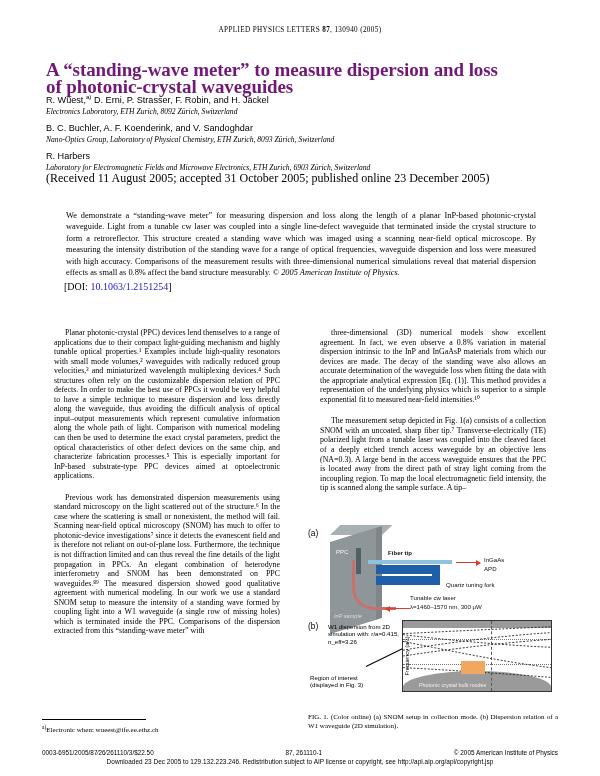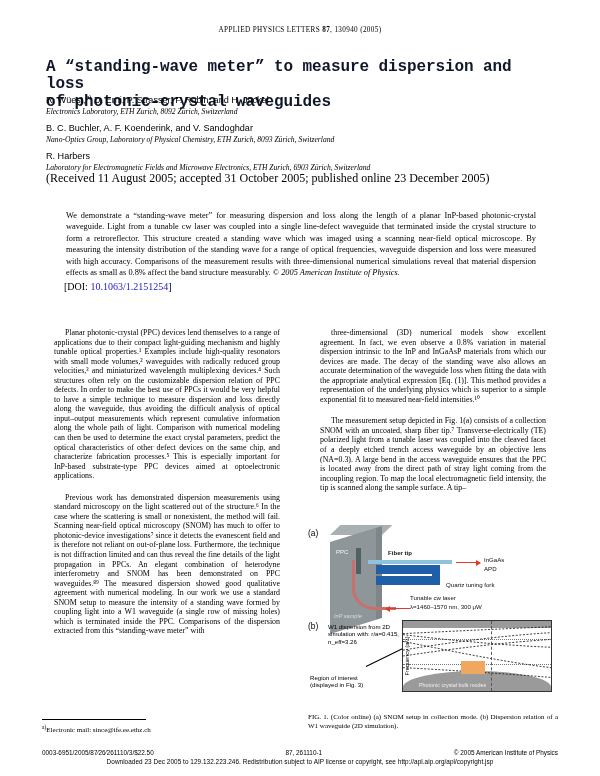--- a/index.html
+++ b/index.html
@@ -18,24 +18,24 @@
     position:absolute;left:0;top:26px;width:600px;
     text-align:center;
     font-size:7.2px;letter-spacing:.35px;
     font-variant:small-caps;
   }
   .journal-ref .vol{font-weight:bold;font-variant:normal;}
 
   
   .title{
     position:absolute;left:46px;top:48px;width:510px;
-    color:#0f172a;
-    font-family:Liberation Mono, monospace;
+    color:#701a75;
+    font-family:Liberation Serif, serif;
     font-weight:bold;
-    font-size:16px;
+    font-size:19px;
     line-height:17.5px;
     letter-spacing:-.1px;
   }
 
   
   .authors{position:absolute;left:46px;top:91px;width:510px;}
   .agroup{margin-bottom:6.5px;}
   .anames{
     font-family:"Liberation Sans", sans-serif;
     font-size:9.1px;line-height:11px;
@@ -276,21 +276,21 @@
     <span>We demonstrate a “standing-wave meter” for measuring dispersion and loss along the length of a planar InP-based photonic-crystal waveguide. Light from a tunable cw laser was coupled into a single line-defect waveguide that terminated inside the crystal structure to form a retroreflector. This structure created a standing wave which was imaged using a scanning near-field optical microscope. By measuring the intensity distribution of the standing wave for a range of optical frequencies, waveguide dispersion and loss were measured with high accuracy. Comparisons of the measurement results with three-dimensional numerical simulations reveal that material dispersion effects as small as 0.8% affect the band structure measurably. © </span><span class="ital">2005 American Institute of Physics.</span>
   </div>
   <div class="doi"><span>[DOI: </span><a href="#">10.1063/1.2151254</a><span>]</span></div>
 
   <div class="col col-left">
     <p>Planar photonic-crystal (PPC) devices lend themselves to a range of applications due to their compact light-guiding mechanism and highly tunable optical properties.¹ Examples include high-quality resonators with small mode volumes,² waveguides with radically reduced group velocities,³ and miniaturized wavelength multiplexing devices.⁴ Such structures often rely on the customizable dispersion relation of PPC defects. In order to make the best use of PPCs it would be very helpful to have a simple technique to measure dispersion and loss directly along the waveguide, thus avoiding the difficult analysis of optical input–output measurements which represent cumulative information along the whole path of light. Comparison with numerical modeling can then be used to determine the exact crystal parameters, predict the optical characteristics of other defect devices on the same chip, and characterize fabrication processes.⁵ This is especially important for InP-based substrate-type PPC devices aimed at optoelectronic applications.</p>
     <p>Previous work has demonstrated dispersion measurements using standard microscopy on the light scattered out of the structure.⁶ In the case where the scattering is small or nonexistent, the method will fail. Scanning near-field optical microscopy (SNOM) has much to offer to photonic-device investigations⁷ since it detects the evanescent field and is therefore not reliant on out-of-plane loss. Furthermore, the technique is not diffraction limited and can thus reveal the fine details of the light propagation in PPCs. An elegant combination of heterodyne interferometry and SNOM has been demonstrated on PPC waveguides.⁸⁹ The measured dispersion showed good qualitative agreement with numerical modeling. In our work we use a standard SNOM setup to measure the intensity of a standing wave formed by coupling light into a W1 waveguide (a single row of missing holes) which is terminated inside the PPC. Comparisons of the dispersion extracted from this “standing-wave meter” with</p>
   </div>
 
   <div class="fn-rule"></div>
-  <div class="footnote"><sup>a)</sup><span>Electronic mail: since@ife.ee.ethz.ch</span></div>
+  <div class="footnote"><sup>a)</sup><span>Electronic when: wueest@ife.ee.ethz.ch</span></div>
 
   <div class="col col-right">
     <p>three-dimensional (3D) numerical models show excellent agreement. In fact, we even observe a 0.8% variation in material dispersion intrinsic to the InP and InGaAsP materials from which our devices are made. The decay of the standing wave also allows an accurate determination of the waveguide loss when fitting the data with the appropriate analytical expression [Eq. (1)]. This method provides a representation of the underlying physics which is superior to a simple exponential fit to measured near-field intensities.¹⁰</p>
     <p>The measurement setup depicted in Fig. 1(a) consists of a collection SNOM with an uncoated, sharp fiber tip.⁷ Transverse-electrically (TE) polarized light from a tunable laser was coupled into the cleaved facet of a deeply etched trench access waveguide by an objective lens (NA=0.3). A large bend in the access waveguide ensures that the PPC is located away from the direct path of stray light coming from the incoupling region. To map the local electromagnetic field intensity, the tip is scanned along the sample surface. A tip–</p>
   </div>
 
   <div class="figure">
 
     <span class="panel-a-label">(a)</span>
 

